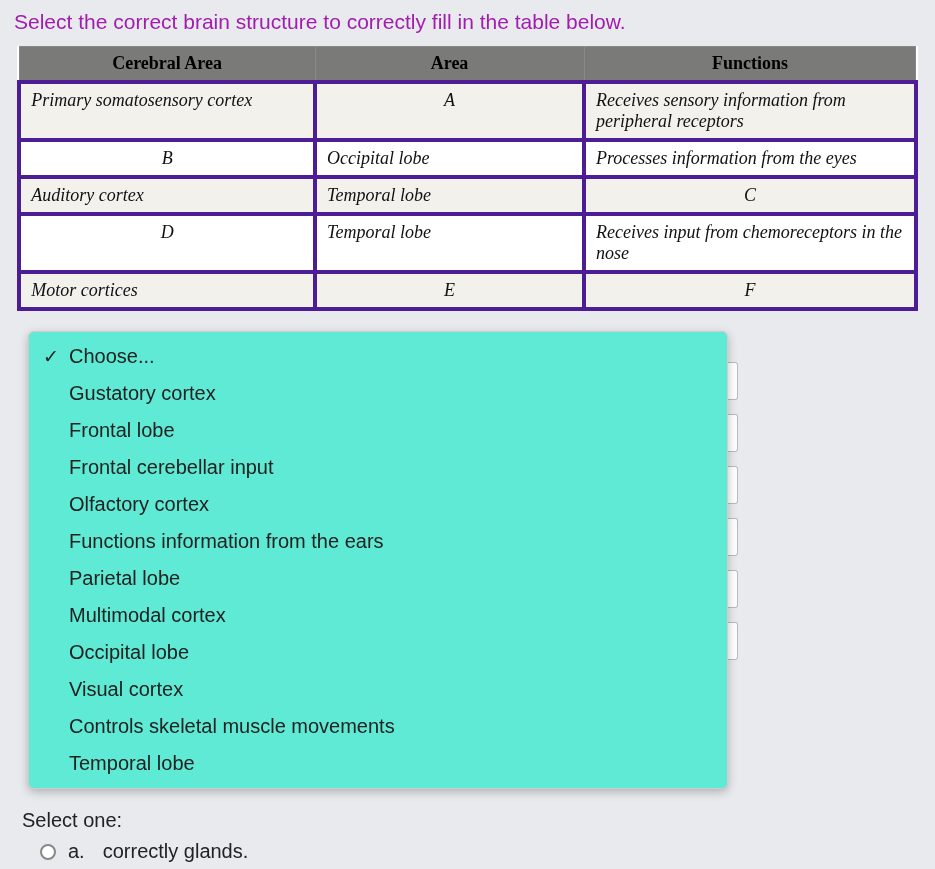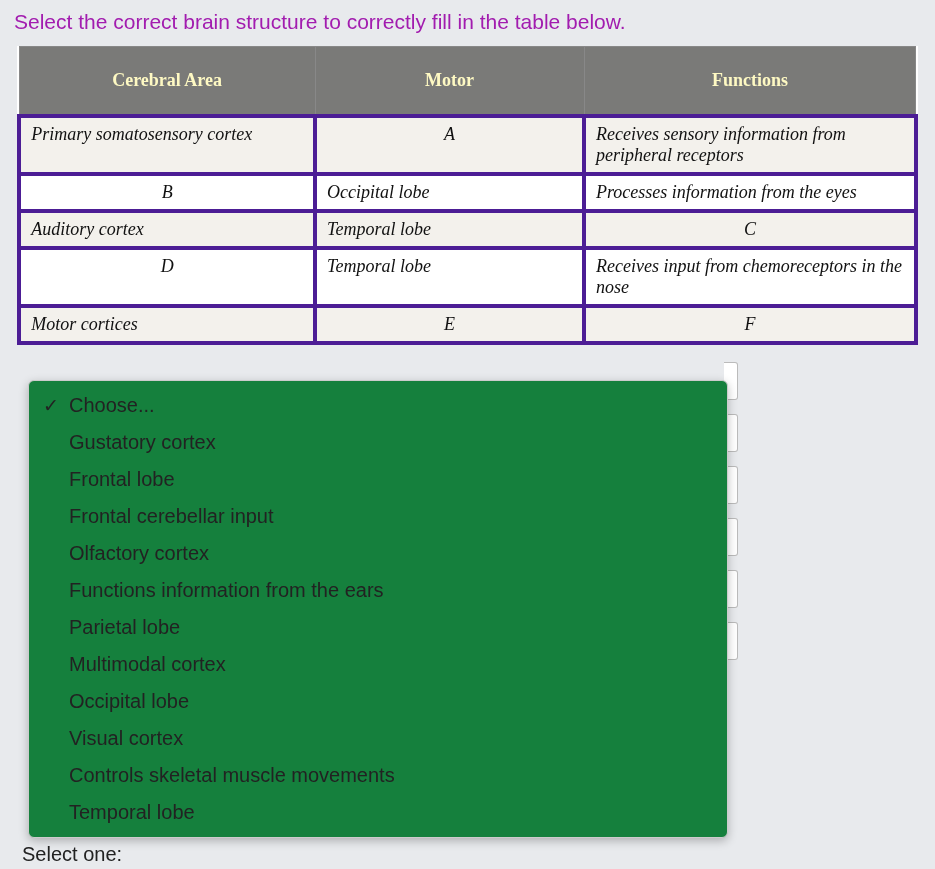--- a/index.html
+++ b/index.html
@@ -20,25 +20,25 @@
   }
   table.brain {
     border-collapse: collapse;
     width: 98%;
     margin: 0 auto 20px auto;
     background: #fff;
     border: 1px solid #999;
   }
   table.brain th {
     background: #7a7a78;
-    color: #fef9c3;
+    color: #000000;
     font-weight: bold;
     font-family: Georgia, serif;
     font-size: 18px;
-    padding: 23px 10px;
+    padding: 6px 10px;
     border: 1px solid #888;
     text-align: center;
   }
   table.brain td {
     border: 4px solid #4c1d95;
     padding: 6px 10px;
     font-family: Georgia, serif;
     font-size: 18px;
     color: #111;
     vertical-align: top;
@@ -51,27 +51,26 @@
   .col-func { width: 37%; }
   .dropdown-area {
     position: relative;
     margin: 18px 0 0 20px;
   }
   .dropdown-panel {
     position: absolute;
     top: 0;
     left: 0;
     width: 700px;
-    background: #15803d;
+    background: #5eead4;
     border: 1px solid #ccc;
     border-radius: 6px;
     box-shadow: 0 3px 10px rgba(0,0,0,0.25);
     z-index: 10;
     padding: 6px 0;
-    margin-top: 15px;
   }
   .dropdown-item {
     font-size: 20px;
     color: #222;
     padding: 7px 16px 7px 40px;
     cursor: pointer;
     position: relative;
   }
   .dropdown-item.selected::before {
     content: "✓";
@@ -127,21 +126,21 @@
 </style>
 </head>
 <body>
 
 <div class="question-text">Select the correct brain structure to correctly fill in the table below.</div>
 
 <table class="brain">
   <thead>
     <tr>
       <th class="col-area">Cerebral Area</th>
-      <th class="col-lobe">Motor</th>
+      <th class="col-lobe">Area</th>
       <th class="col-func">Functions</th>
     </tr>
   </thead>
   <tbody>
     <tr class="alt">
       <td>Primary somatosensory cortex</td>
       <td class="center">A</td>
       <td>Receives sensory information from peripheral receptors</td>
     </tr>
     <tr>

